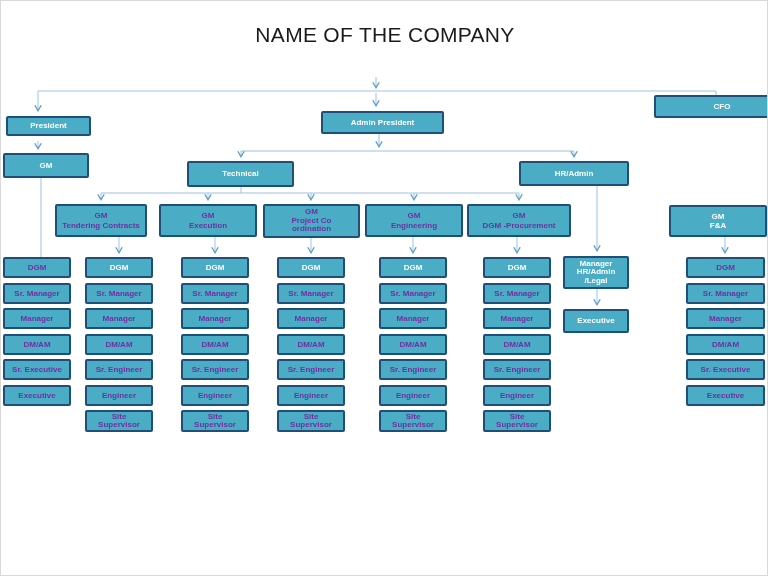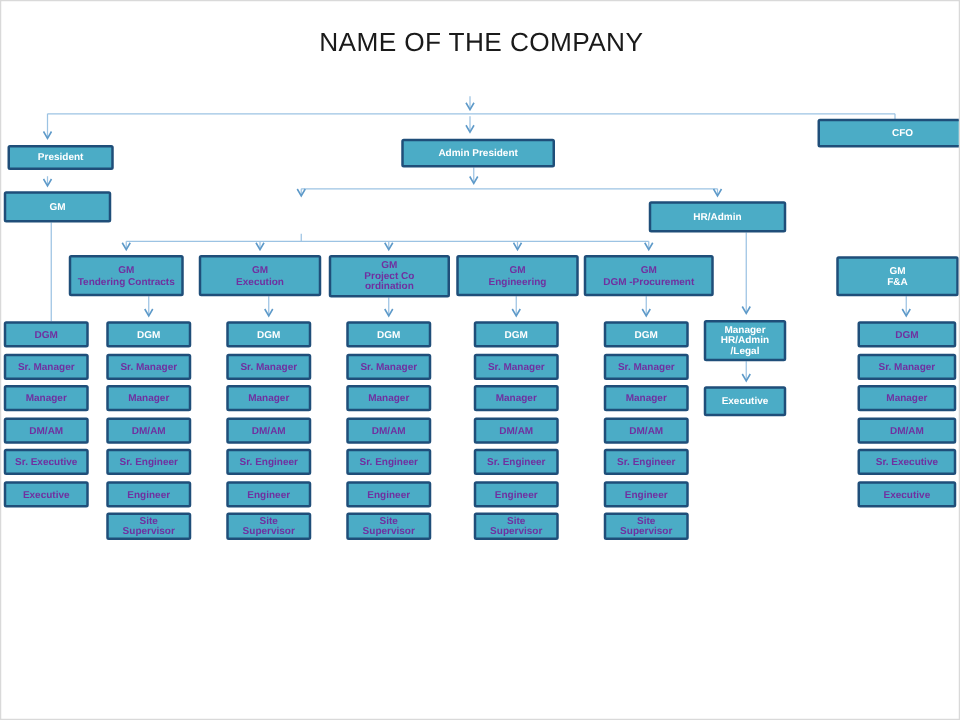--- a/index.html
+++ b/index.html
@@ -63,20 +63,21 @@
       <path d="M596,185 V249" marker-end="url(#arw)"></path>
       <path d="M596,288 V303" marker-end="url(#arw)"></path>
       <path d="M724,236 V251" marker-end="url(#arw)"></path>
     </g>
   </svg>
 
   <div class="box wt" style="left:5px;top:115px;width:85px;height:20px">President</div>
   <div class="box wt" style="left:320px;top:110px;width:123px;height:23px">Admin President</div>
   <div class="box wt" style="left:653px;top:94px;width:136px;height:23px">CFO</div>
   <div class="box wt" style="left:2px;top:152px;width:86px;height:25px">GM</div>
+  <div class="box wt" style="left:186px;top:160px;width:107px;height:26px">Technical</div>
   <div class="box wt" style="left:518px;top:160px;width:110px;height:25px">HR/Admin</div>
 
   <div class="box pt" style="left:54px;top:203px;width:92px;height:33px">GM
 Tendering Contracts</div>
   <div class="box pt" style="left:158px;top:203px;width:98px;height:33px">GM
 Execution</div>
   <div class="box pt" style="left:262px;top:203px;width:97px;height:34px;line-height:1.05">GM
 Project Co
 ordination</div>
   <div class="box pt" style="left:364px;top:203px;width:98px;height:33px">GM

